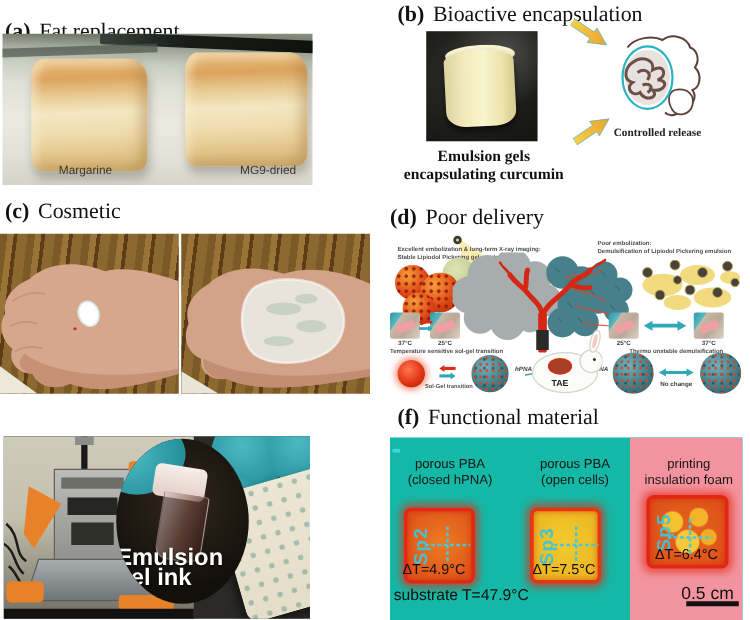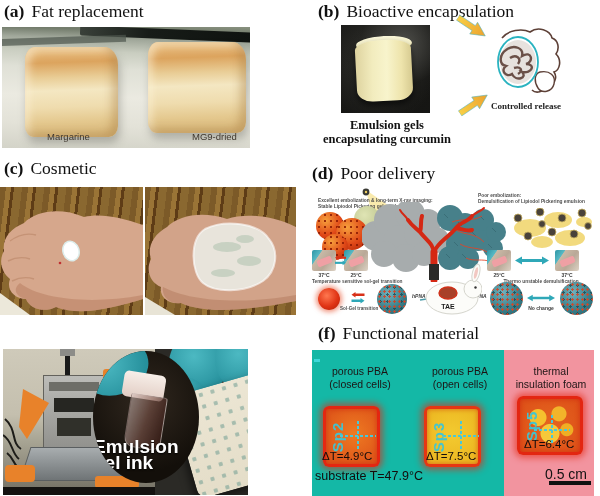--- a/index.html
+++ b/index.html
@@ -89,21 +89,21 @@
   .dt{position:absolute;font-size:11.5px;color:#140c0c;white-space:nowrap;}
   .substrate{position:absolute;left:3px;top:119px;font-size:12.5px;color:#140c0c;}
   .scaletxt{position:absolute;left:233px;top:116px;width:50px;text-align:left;font-size:14px;color:#111;}
   .scalebar{position:absolute;left:237px;top:131px;width:42px;height:3.5px;background:#111;}
 </style>
 </head>
 <body>
 
 <div class="figure">
 
-  <div class="ptitle" style="left:4px;top:1px;">
+  <div class="ptitle" style="left:4px;top:14px;">
     <span class="ptag">(a)</span><span>Fat replacement</span>
   </div>
   <div class="abs photo-a">
     <div class="blade"></div>
     <div class="blade2"></div>
     <div class="pastry" style="left:23px;top:20px;width:93px;height:90px;"></div>
     <div class="pastry" style="left:146px;top:15px;width:98px;height:91px;"></div>
     <div class="lbl" style="left:45px;">Margarine</div>
     <div class="lbl" style="left:190px;">MG9-dried</div>
   </div>
@@ -362,28 +362,28 @@
 
   <div class="ptitle" style="left:318px;top:323px;">
     <span class="ptag">(f)</span><span>Functional material</span>
   </div>
   <div class="abs photo-f">
     <div class="f-right"></div>
     <div class="abs" style="left:2px;top:9px;width:6px;height:3px;background:#3ed8da;"></div>
 
     <div class="fcol" style="left:2px;width:92px;">
       <div>porous PBA</div>
-      <div>(closed cells)</div>
+      <div>(closed hPNA)</div>
     </div>
     <div class="fcol" style="left:102px;width:92px;">
       <div>porous PBA</div>
       <div>(open cells)</div>
     </div>
     <div class="fcol" style="left:196px;width:86px;">
-      <div>thermal</div>
+      <div>printing</div>
       <div>insulation foam</div>
     </div>
 
     <div class="fsq sq1" style="left:11px;top:56px;width:51px;height:55px;">
       <span class="splab">Sp2</span>
       <svg class="abs" style="left:14px;top:12px;" width="36" height="30" viewBox="0 0 36 30">
         <g stroke="#49c8d8" stroke-width="2" stroke-dasharray="3,2">
             <line x1="0" y1="15" x2="36" y2="15"></line>
             <line x1="18" y1="0" x2="18" y2="30"></line>
           </g>

